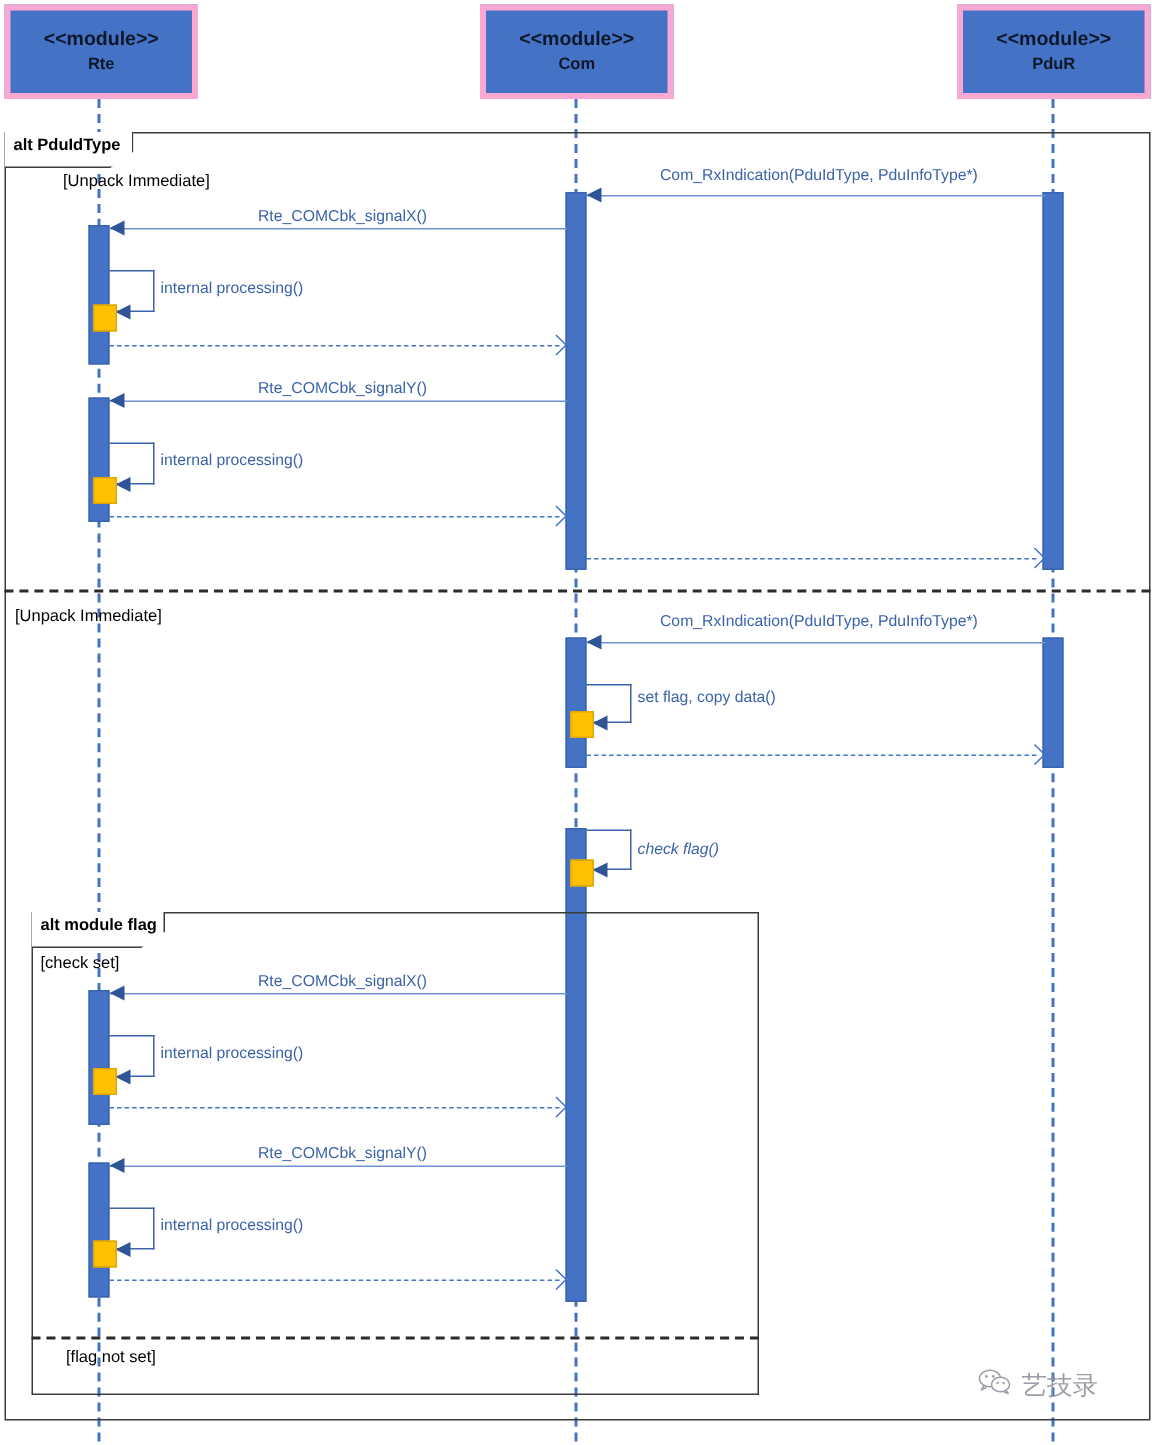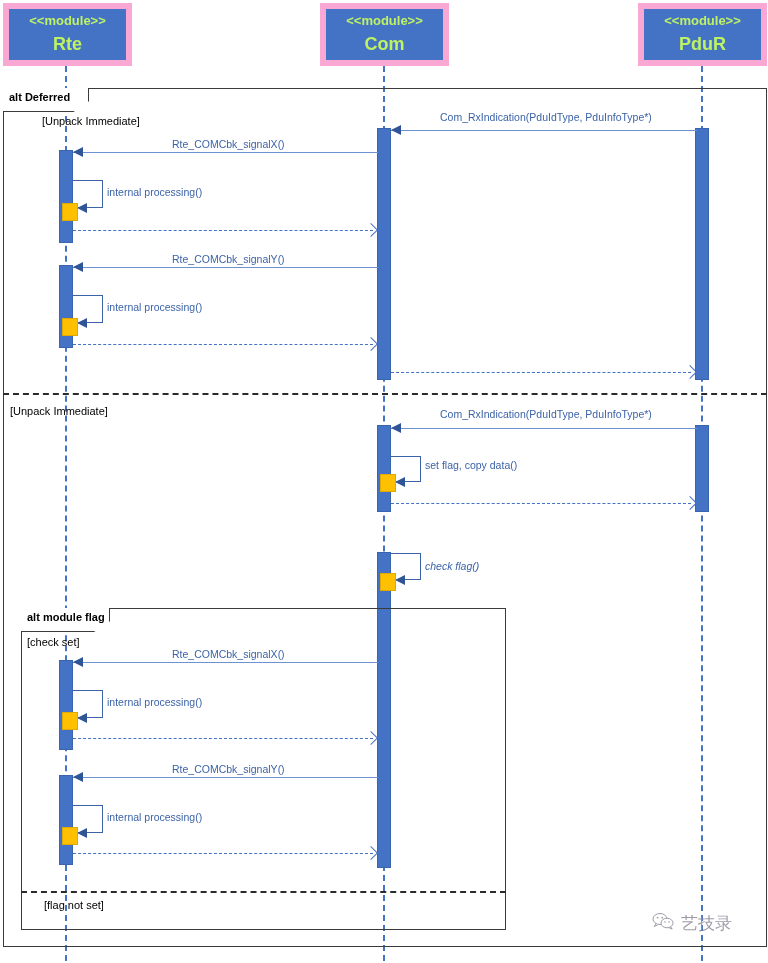--- a/index.html
+++ b/index.html
@@ -9,34 +9,34 @@
     font-family:"Liberation Sans","DejaVu Sans",sans-serif;
     position:relative;
     overflow:hidden;
   }
   #canvas{position:absolute;left:0;top:0;width:768px;height:963px;}
 
   
   .lifeline-box{
     position:absolute;
     background:#4472C4;
-    border:6px solid #f9a8d4;
-    color:#bef264;
+    border:4px solid #f9a8d4;
+    color:#0f172a;
     text-align:center;
     font-weight:bold;
     font-size:13px;
     line-height:1.45;
     display:flex;
     flex-direction:column;
     align-items:center;
     justify-content:center;
     box-sizing:border-box;
   }
   .lifeline-box .stereo{font-size:13px;}
-  .lifeline-box .nm{font-size:18px;}
+  .lifeline-box .nm{font-size:11px;}
 
   
   .lifeline{
     position:absolute;
     width:0;
     border-left:2px dashed #4472C4;
   }
 
   
   .act{
@@ -154,21 +154,21 @@
   <div class="lifeline-box" style="left:320px; top:3px; width:129px; height:63px;">
     <span class="stereo">&lt;&lt;module&gt;&gt;</span>
     <span class="nm">Com</span>
   </div>
   <div class="lifeline-box" style="left:638px; top:3px; width:129px; height:63px;">
     <span class="stereo">&lt;&lt;module&gt;&gt;</span>
     <span class="nm">PduR</span>
   </div>
 
   <div class="frag" style="left:3px; top:88px; width:764px; height:859px;"></div>
-  <div class="frag-label" style="left:3px; top:88px; width:86px; height:24px;">alt Deferred</div>
+  <div class="frag-label" style="left:3px; top:88px; width:86px; height:24px;">alt PduIdType</div>
   <div class="guard" style="left:10px; top:115px;margin-left:32px;">[Unpack Immediate]</div>
   <div class="divider" style="left:3px; top:393px; width:764px;"></div>
   <div class="guard" style="left:10px; top:405px;">[Unpack Immediate]</div>
 
   <div class="act" style="left:695px; top:128px; width:14px; height:252px;"></div>
 
   <div class="act" style="left:377px; top:128px; width:14px; height:252px;"></div>
 
   <div class="msg-label" style="left:440px; top:111px;">Com_RxIndication(PduIdType, PduInfoType*)</div>
   <div class="msg-line" style="left:391px; top:130px; width:306px;"></div>

